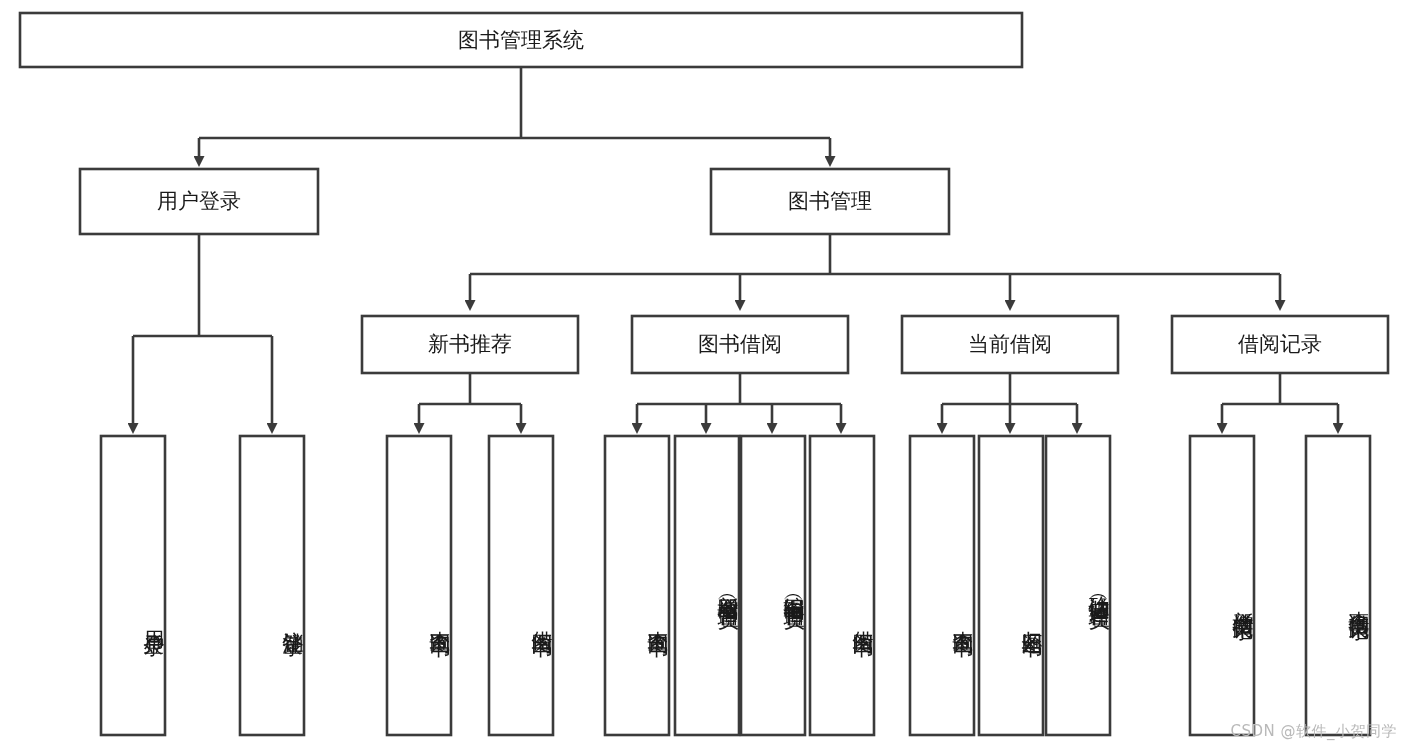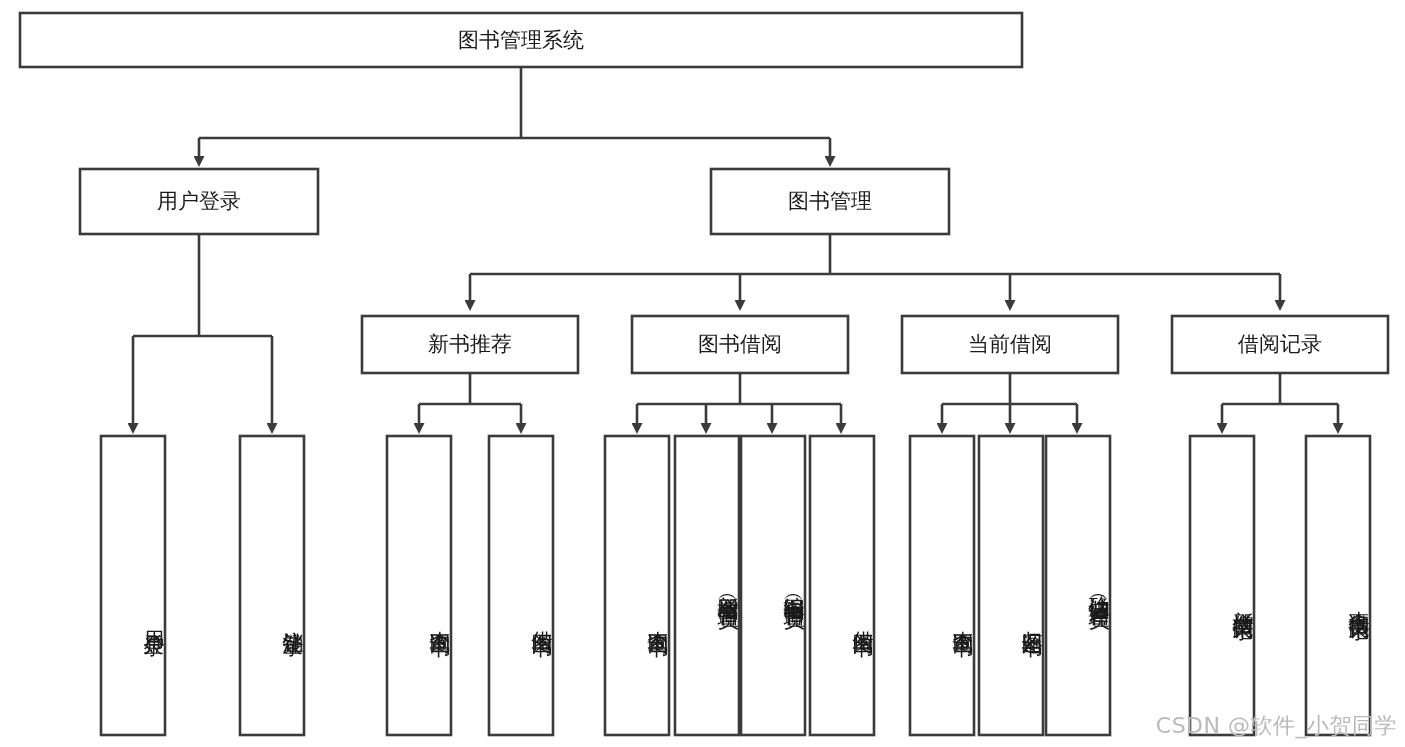--- a/index.html
+++ b/index.html
@@ -63,21 +63,21 @@
     justify-content: center;
     text-align: center;
     white-space: nowrap;
     user-select: none;
   }
   .watermark {
     position: absolute;
     right: 8px;
     bottom: 6px;
     font-family: "DejaVu Sans", "Liberation Sans", sans-serif;
-    font-size: 22px;
+    font-size: 15px;
     color: #b9b9b9;
     letter-spacing: 0.5px;
     white-space: nowrap;
   }
 </style>
 </head>
 <body>
 
 <div id="diagram-root">
 

